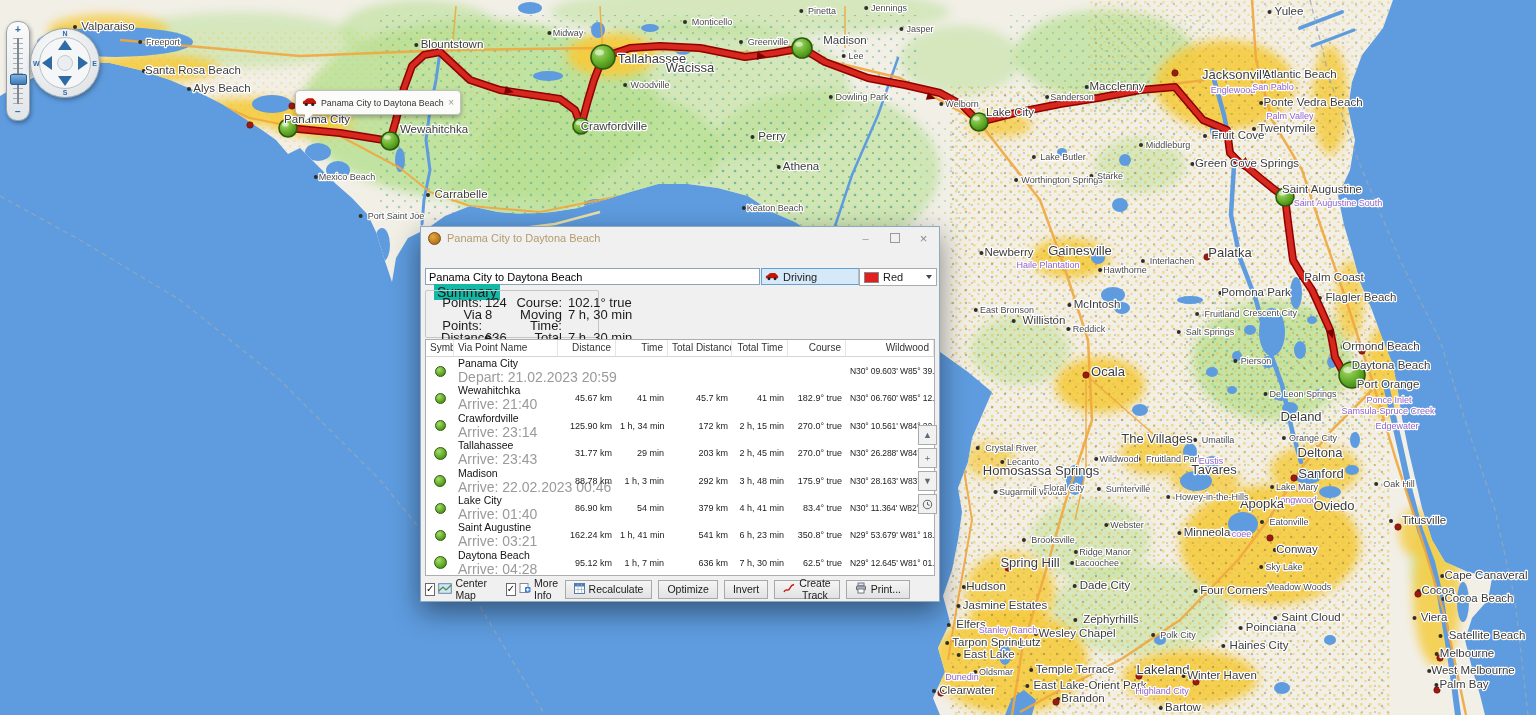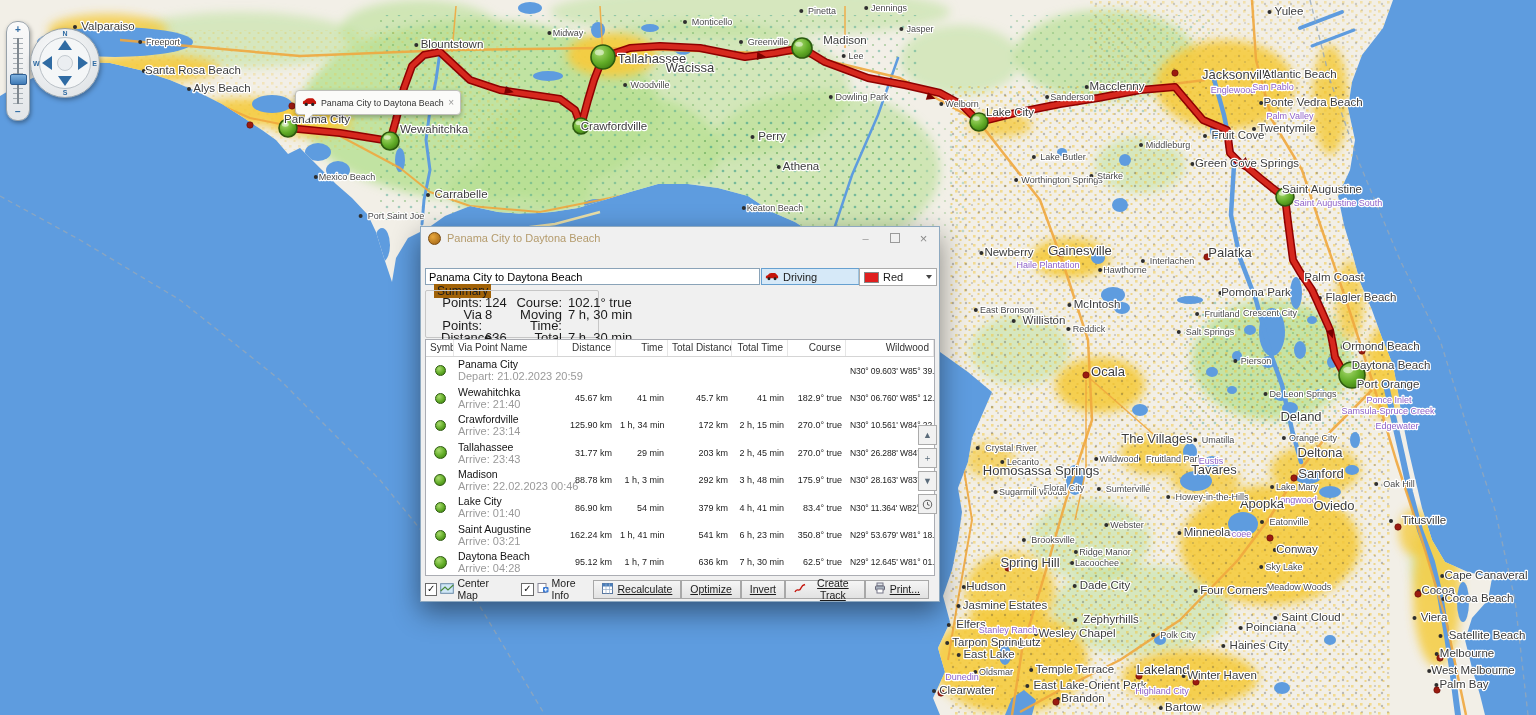--- a/index.html
+++ b/index.html
@@ -52,42 +52,42 @@
   .tab{padding:2px 8px 2px;border:1px solid #ACACAC;border-bottom:none;background:#EBEBEB;margin-right:2px;font-size:11px;line-height:13px;}
   .tab.active{background:#F7F7F7;position:relative;top:1px;padding-bottom:3px;}
   #route-name-input{position:absolute;left:4px;top:41px;width:327px;height:15px;border:1px solid #8AA3B8;background:#fff;font-family:"Liberation Sans",sans-serif;font-size:11px;padding:0 3px;}
   #driving-combo{position:absolute;left:340px;top:41px;width:112px;height:17px;background:#D6E9F8;border:1px solid #66A0D0;display:flex;align-items:center;gap:4px;padding-left:3px;box-sizing:border-box;}
   #driving-combo .arrow-sec{margin-left:auto;width:13px;align-self:stretch;display:flex;align-items:center;justify-content:center;border-left:1px solid #9CC3E0;}
   .dd-arrow{width:0;height:0;border-left:3.5px solid transparent;border-right:3.5px solid transparent;border-top:4px solid #444;}
   #color-combo{position:absolute;left:438px;top:41px;width:78px;height:17px;background:#fff;border:1px solid #ABABAB;display:flex;align-items:center;gap:4px;padding:8px 4px;box-sizing:border-box;}
   .swatch{width:13px;height:9px;background:#E01F1F;border:1px solid #888;}
   #color-combo .dd-arrow{margin-left:auto;}
   .groupbox{position:absolute;left:4px;top:63px;width:172px;height:46px;border:1px solid #C6C6C6;border-radius:2px;}
-  .gb-legend{position:absolute;left:13px;top:57px;background:#a16207;padding:0 3px;font-size:12px;color:#1b1b1b;}
+  .gb-legend{position:absolute;left:13px;top:57px;background:#14b8a6;padding:0 3px;font-size:14px;color:#1b1b1b;}
   #summary-grid{position:absolute;left:20px;top:70px;width:164px;display:grid;grid-template-columns:44px 28px 52px auto;font-size:13px;line-height:11.5px;}
   #summary-grid .sl{text-align:right;padding-right:3px;}
   #summary-grid .sv{text-align:left;padding-right:2px;}
   #summary-grid .sv2{text-align:left;padding-left:3px;white-space:nowrap;}
   #via-table{position:absolute;left:4px;top:112px;width:510px;height:237px;background:#fff;border:1px solid #ABADB3;overflow:hidden;box-sizing:border-box;}
   .vt-head{display:grid;grid-template-columns:28px 104px 58px 52px 64px 56px 58px 1fr;height:16px;border-bottom:1px solid #D5D5D5;}
   .vt-head .th{font-size:10px;color:#333;padding:2px 4px 0;border-right:1px solid #E6E6E6;white-space:nowrap;overflow:hidden;}
   .th.r,.td.r{text-align:right;}
   .vt-row{display:grid;grid-template-columns:28px 104px 58px 52px 64px 56px 58px 1fr;height:27.4px;align-items:center;}
   .vt-row .td{font-size:9px;white-space:nowrap;padding:0 4px;color:#222;}
   .td.pos{text-align:right;font-size:8.5px;letter-spacing:-0.1px;padding-right:10px;}
   .sym{display:flex;justify-content:center;}
   .wpdot{border-radius:50%;background:radial-gradient(circle at 35% 30%,#A9DA6E,#61AC27 55%,#3A7410);border:1px solid #2C5A0E;box-sizing:border-box;}
   .name-cell{line-height:1.15;padding-left:6px;}
   .nm{font-size:10.5px;color:#111;}
-  .sub{font-size:11px;color:#9A9A9A;}
+  .sub{font-size:14px;color:#9A9A9A;}
   #dlg-footer{position:absolute;left:4px;right:4px;top:352px;height:20px;display:flex;align-items:center;}
   .cb{display:flex;align-items:center;gap:3px;font-size:10.5px;}
   .cb + .cb{margin-left:12px;}
   .cbox{width:11px;height:11px;background:#fff;border:1px solid #6a6a6a;display:flex;align-items:center;justify-content:center;font-size:10px;line-height:10px;color:#111;}
-  .btns{margin-left:auto;display:flex;margin-right:6px;text-decoration:underline;}
+  .btns{margin-left:auto;display:flex;gap:6px;margin-right:25px;}
   .dlg-btn{height:19px;padding:0 8px;background:linear-gradient(#F5F5F5,#E2E2E2);border:1px solid #A8A8A8;font-family:"Liberation Sans",sans-serif;font-size:10.5px;display:flex;align-items:center;gap:4px;color:#1b1b1b;}
   #side-tools{position:absolute;left:497px;top:198px;width:20px;display:flex;flex-direction:column;gap:3px;}
   .side-btn{width:19px;height:20px;background:#F1F1F1;border:1px solid #ABABAB;display:flex;align-items:center;justify-content:center;color:#5A6B7A;font-size:9px;box-sizing:border-box;}
 </style>
 </head>
 <body>
 
 <div id="stage">
   <svg id="map-svg" width="1536" height="715">
       <defs>

